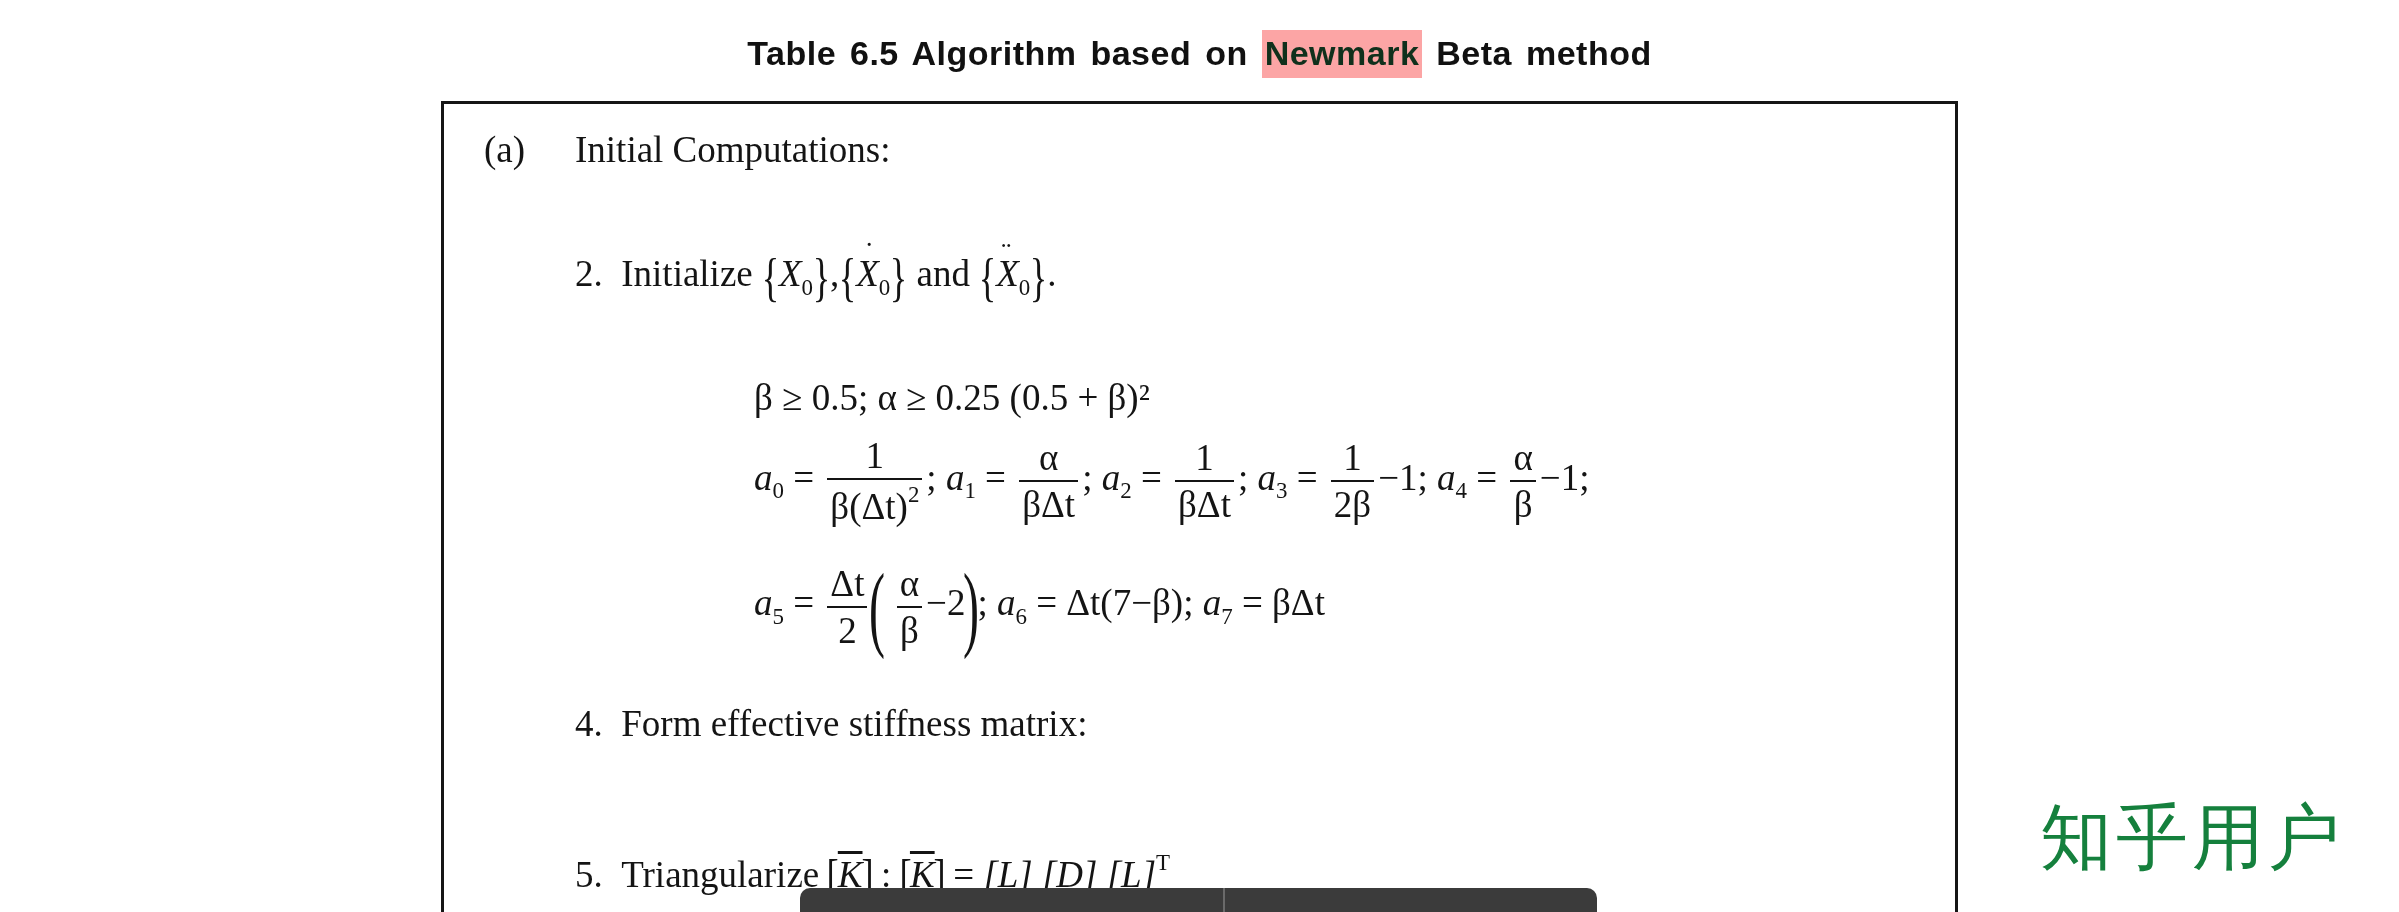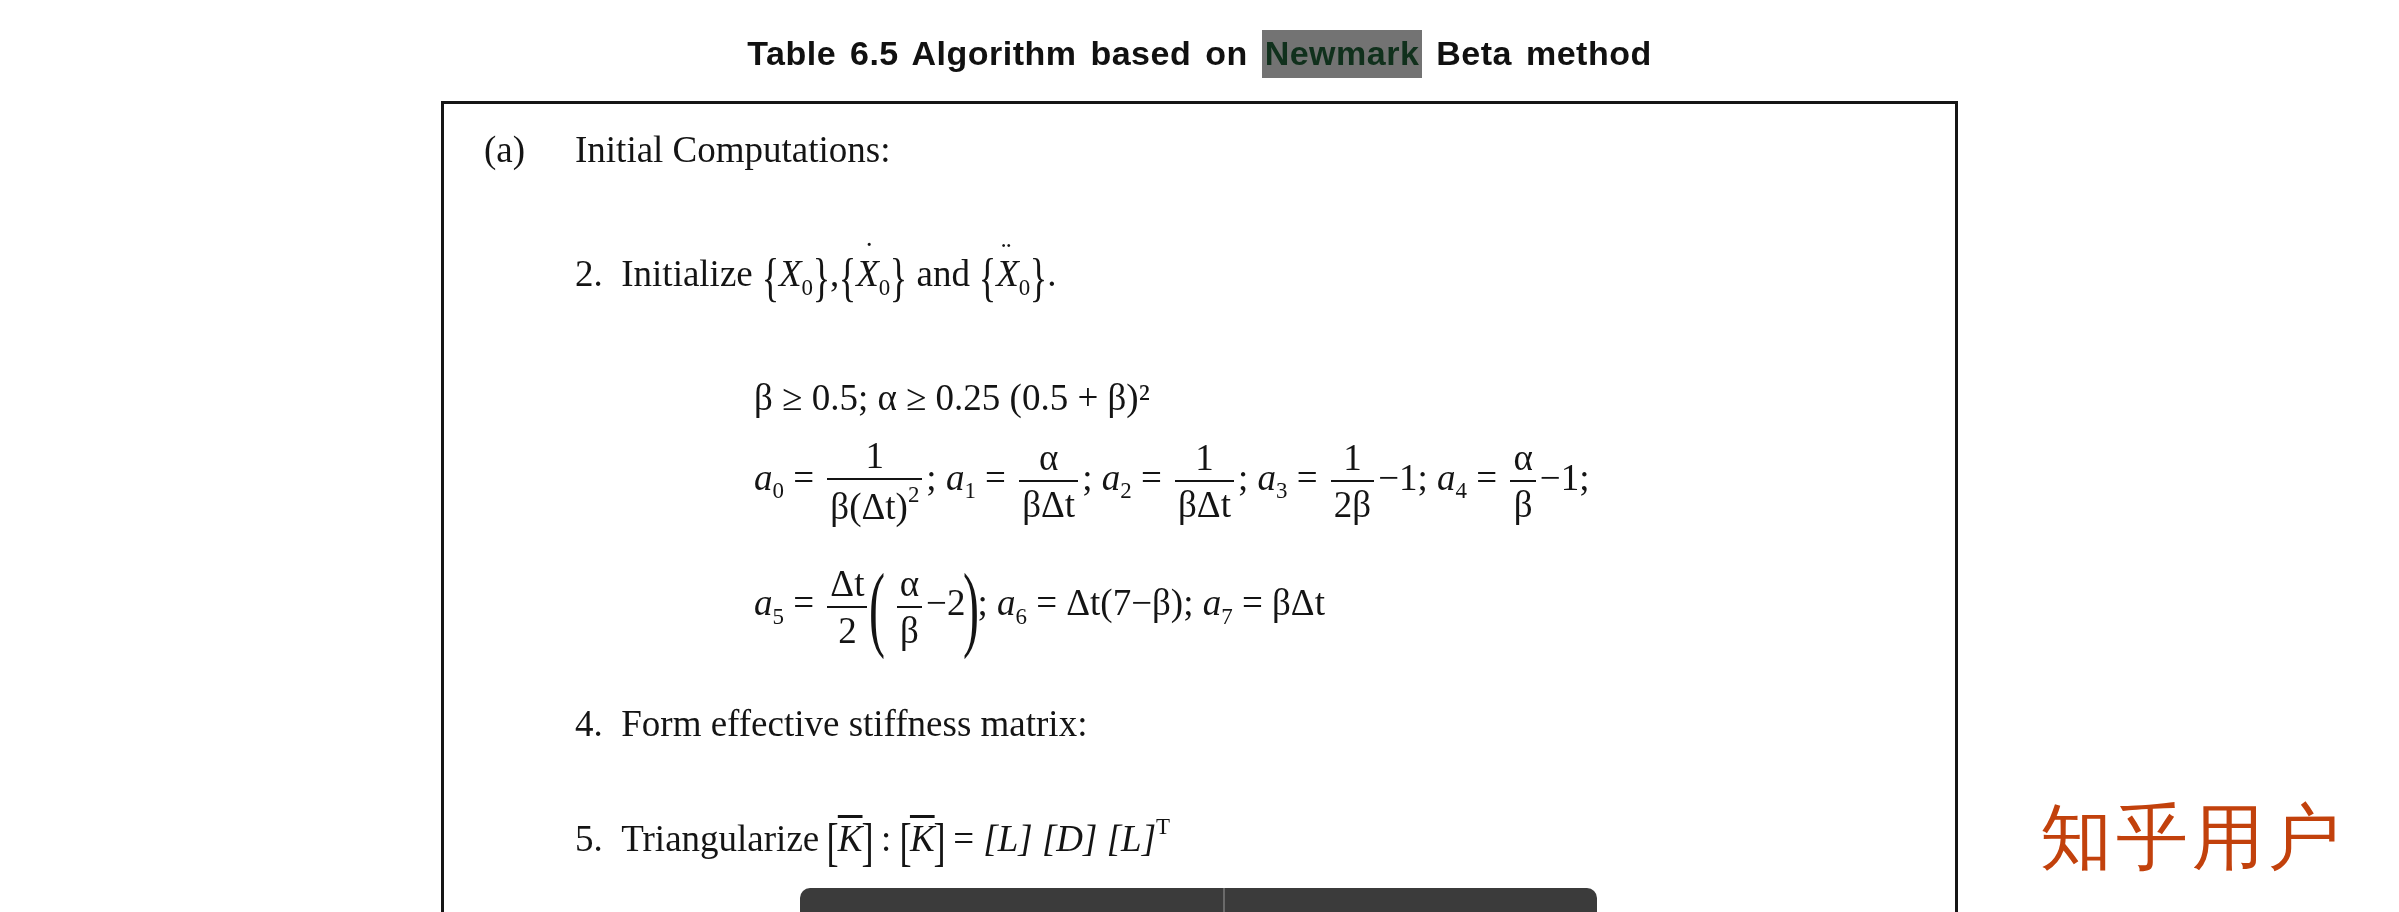--- a/index.html
+++ b/index.html
@@ -7,21 +7,21 @@
     width:2399px; height:912px; overflow:hidden; position:relative;
     background:#ffffff; color:#141414;
     font-family:"Liberation Serif", "DejaVu Serif", serif;
   }
   .title {
     position:absolute; top:34px; left:0; width:2399px; text-align:center;
     font-family:"Liberation Sans", "DejaVu Sans", sans-serif;
     font-weight:bold; font-size:34px; letter-spacing:0.5px; color:#111;
     word-spacing:4px;
   }
-  .title .hl { background:#737373; color:#10301c; padding:4px 3px 6px 3px; }
+  .title .hl { background:#fca5a5; color:#10301c; padding:4px 3px 6px 3px; }
   .box {
     position:absolute; left:441px; top:101px; width:1517px; height:840px;
     border:3px solid #151515; box-sizing:border-box;
   }
   .t { position:absolute; white-space:nowrap; font-size:37px; line-height:1; }
   .i { font-style:italic; }
   .sub { font-size:0.62em; vertical-align:-0.35em; font-style:normal; }
   .sup { font-size:0.62em; vertical-align:0.75em; font-style:normal; }
   .frac { display:inline-block; vertical-align:middle; text-align:center; margin:0 4px; }
   .frac > span { display:block; padding:0 3px; }
@@ -29,21 +29,21 @@
   .frac > .den { padding-top:4px; }
   .bigp { display:inline-block; font-size:96px; transform:scaleX(0.5); vertical-align:middle; line-height:1; margin:0 -10px; font-weight:100; }
   .brk { display:inline-block; font-size:52px; vertical-align:middle; transform:scaleX(0.7); line-height:1; margin:0 -4px; }
   .ov { text-decoration:overline; }
   .dot { position:relative; }
   .dot::before { position:absolute; left:35%; top:-14px; font-style:normal; font-size:0.8em; }
   .d1::before { content:"\02D9"; }
   .d2::before { content:"\00A8"; left:22%; }
   .watermark {
     position:absolute; left:2040px; top:790px; font-size:72px; letter-spacing:4px;
-    font-family:"DejaVu Sans", sans-serif; color:#c2410c;
+    font-family:"DejaVu Sans", sans-serif; color:#15803d;
     -webkit-text-stroke:2px #ffffff; paint-order:stroke fill;
   }
   .dock {
     position:absolute; left:800px; top:888px; width:797px; height:40px;
     background:#3b3b3b; border-radius:10px 10px 0 0;
   }
   .dock .divider { position:absolute; left:423px; top:0; width:2px; height:100%; background:#6a6a6a; }
 </style>
 </head>
 <body>
@@ -84,21 +84,21 @@
     <span class="frac"><span class="num">α</span><span class="den">β</span></span><span>−2</span><span class="bigp">)</span>;
     <span class="i">a</span><span class="sub">6</span> = <span>Δt(7−β);</span>
     <span class="i">a</span><span class="sub">7</span> = <span>βΔt</span>
   </div>
 
   <div class="t" style="left:131px;top:585px;margin-top:16px;">
     <span>4.</span>&nbsp;&nbsp;<span>Form effective stiffness matrix:</span>
   </div>
 
 
-  <div class="t" style="left:131px;top:712px;">
+  <div class="t" style="left:131px;top:748px;">
     <span>5.</span>&nbsp;&nbsp;<span>Triangularize</span>
     <span class="brk">[</span><span class="i ov">K</span><span class="brk">]</span> : <span class="brk">[</span><span class="i ov">K</span><span class="brk">]</span> = <span class="i">[L] [D] [L]</span><span class="sup i">T</span>
   </div>
 </div>
 
 <div class="watermark">知乎用户</div>
 
 <div class="dock">
   <div class="divider"></div>
 </div>

